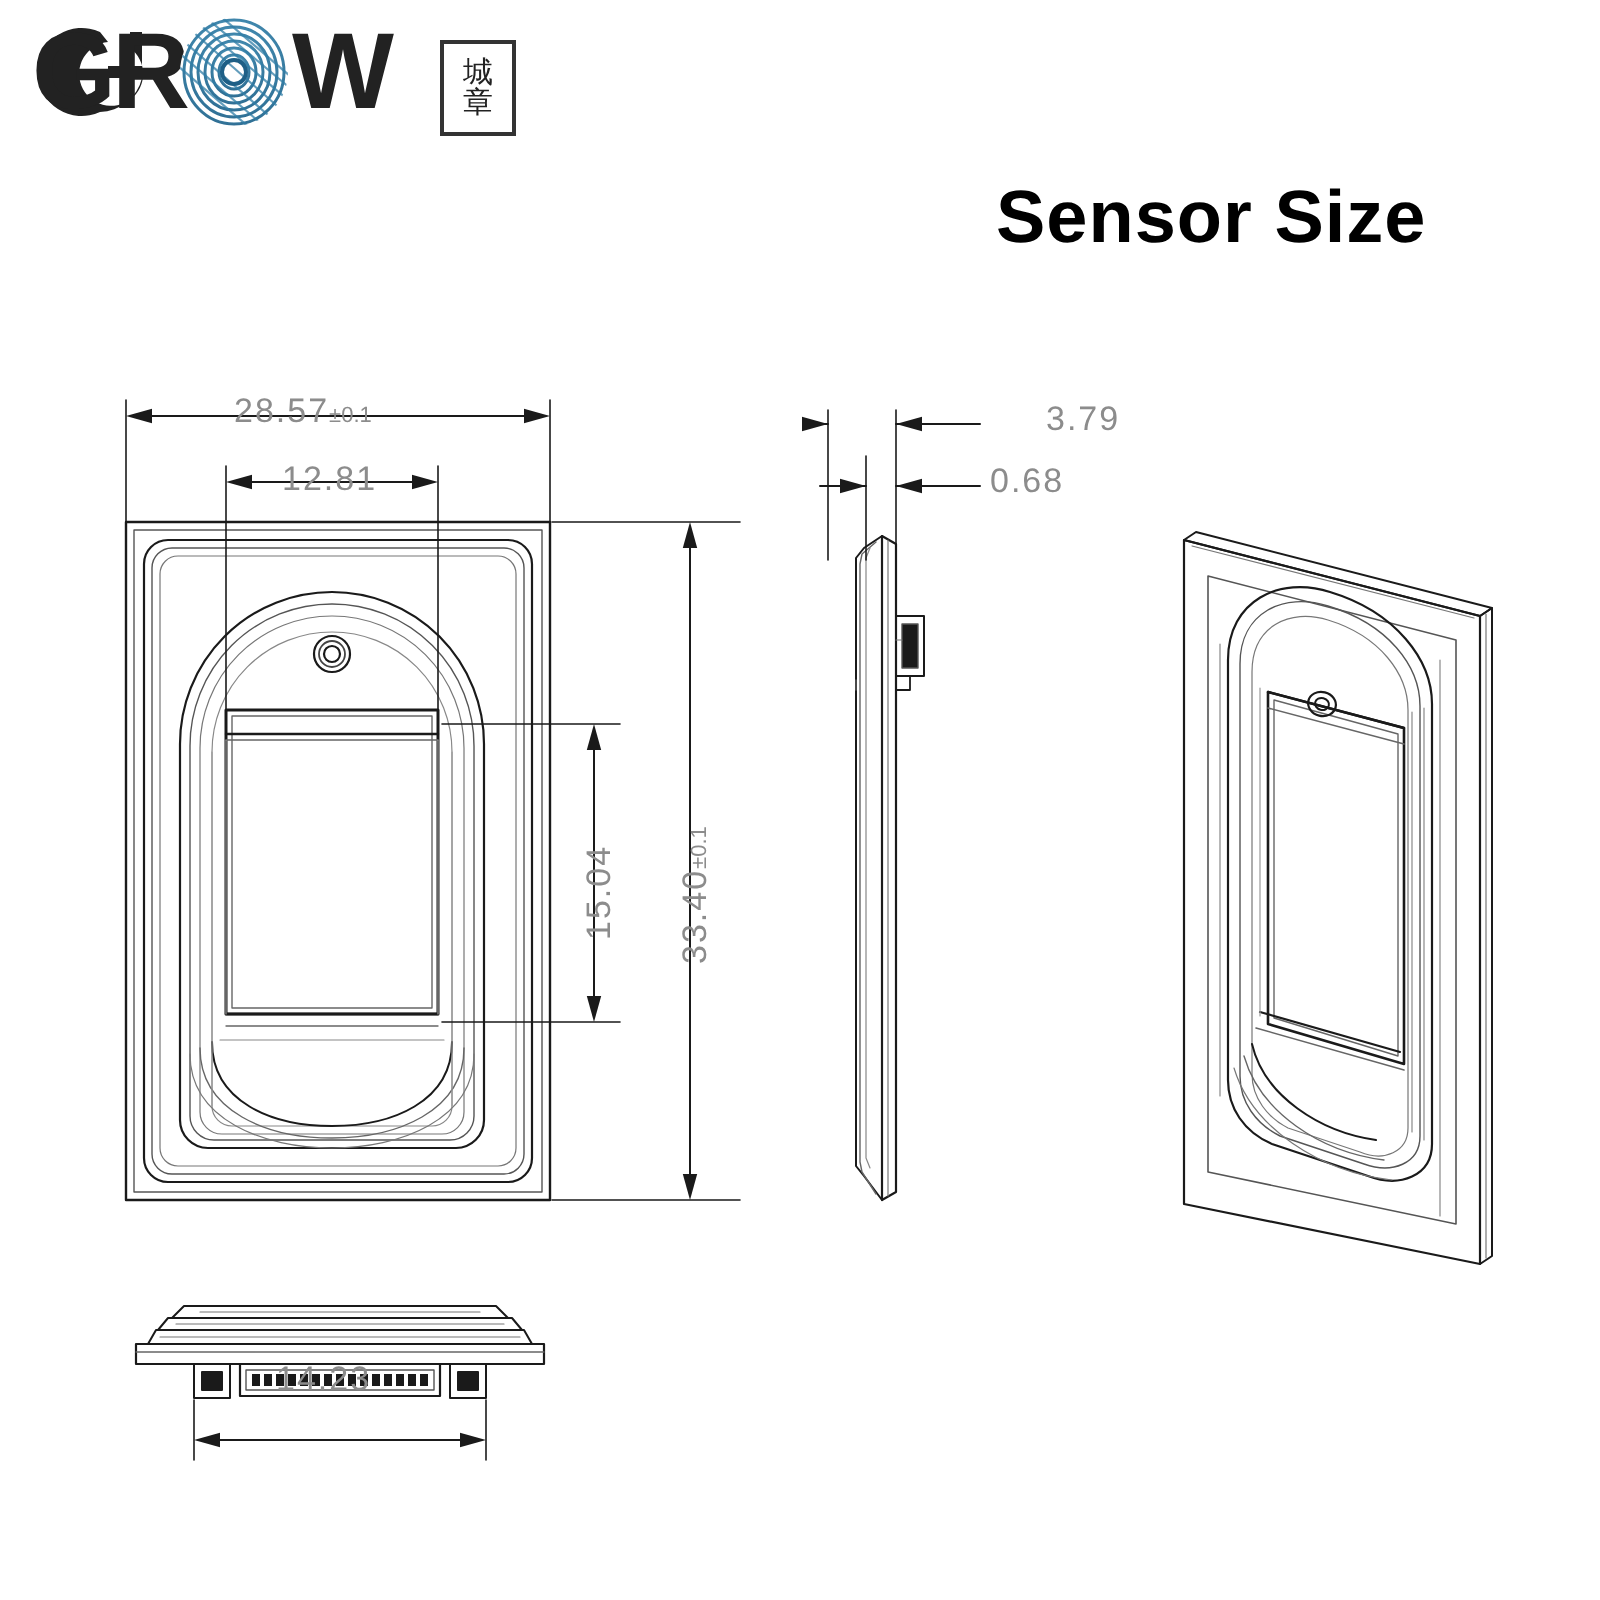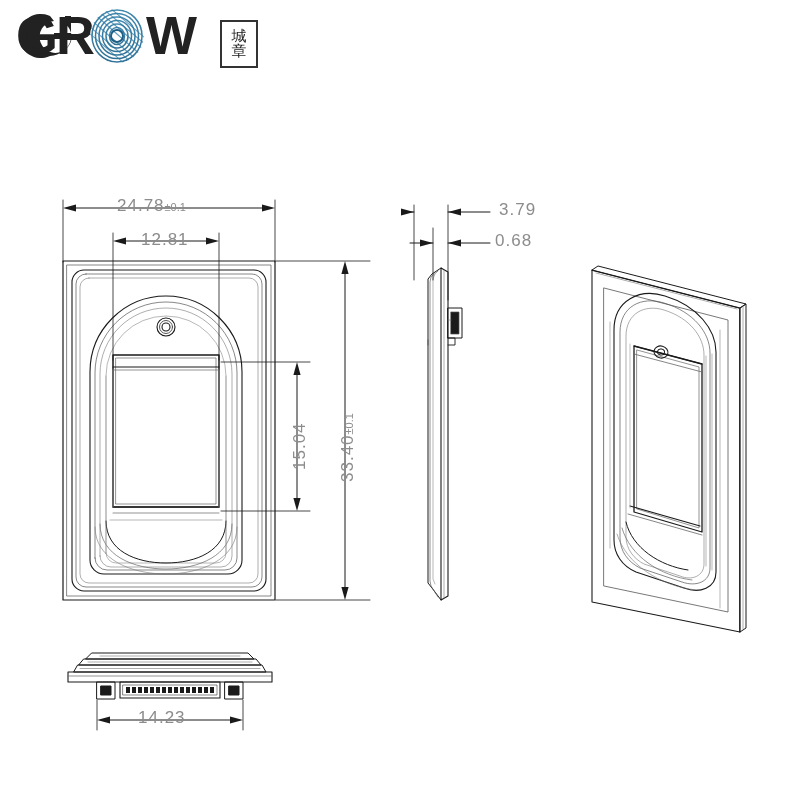--- a/index.html
+++ b/index.html
@@ -72,20 +72,21 @@
       </g>
       <circle cx="103" cy="30" r="27" fill="none" stroke="#ffffff" stroke-width="0"></circle>
       <text x="132" y="48" font-family="Liberation Sans, sans-serif" font-size="54" font-weight="bold" fill="#222">W</text>
     </svg>
     <div id="logo-cn">
       <span>城</span>
       <span>章</span>
     </div>
   </div>
 
+  <div id="title" class="abs">Sensor Size</div>
 
   <svg class="abs" style="left:0;top:0" width="800" height="800" viewBox="0 0 800 800">
     <g fill="none" stroke="#1a1a1a" stroke-width="1" stroke-linejoin="round" stroke-linecap="round">
 
       <g>
 
         <rect x="63" y="261" width="212" height="339" stroke-width="1.2"></rect>
         <rect x="67" y="265" width="204" height="331" stroke="#555" stroke-width="0.7"></rect>
 
         <rect x="72" y="270" width="194" height="321" rx="12" ry="12" stroke-width="1.1"></rect>
@@ -273,30 +274,30 @@
         <path d="M720 330 L720 608" stroke="#888" stroke-width="0.6"></path>
 
         <path d="M610 322 L610 548" stroke="#888" stroke-width="0.6"></path>
         <path d="M630 344 L630 508" stroke="#999" stroke-width="0.6"></path>
       </g>
 
     </g>
   </svg>
 
   <div class="abs dimtxt" style="left:117px;top:196px">
-    <span>24.78</span><span class="tol">±0.1</span>
+    <span>28.57</span><span class="tol">±0.1</span>
   </div>
 
   <div class="abs dimtxt" style="left:141px;top:230px">12.81</div>
 
   <div class="abs dimtxt rot90" style="left:290px;top:470px">15.04</div>
 
   <div class="abs dimtxt rot90" style="left:338px;top:482px">
     <span>33.40</span><span class="tol">±0.1</span>
   </div>
 
-  <div class="abs dimtxt" style="left:499px;top:200px">3.79</div>
+  <div class="abs dimtxt" style="left:523px;top:200px">3.79</div>
 
   <div class="abs dimtxt" style="left:495px;top:231px">0.68</div>
 
-  <div class="abs dimtxt" style="left:138px;top:708px">14.23</div>
+  <div class="abs dimtxt" style="left:138px;top:680px">14.23</div>
 
 </div>
 
 </body></html>

